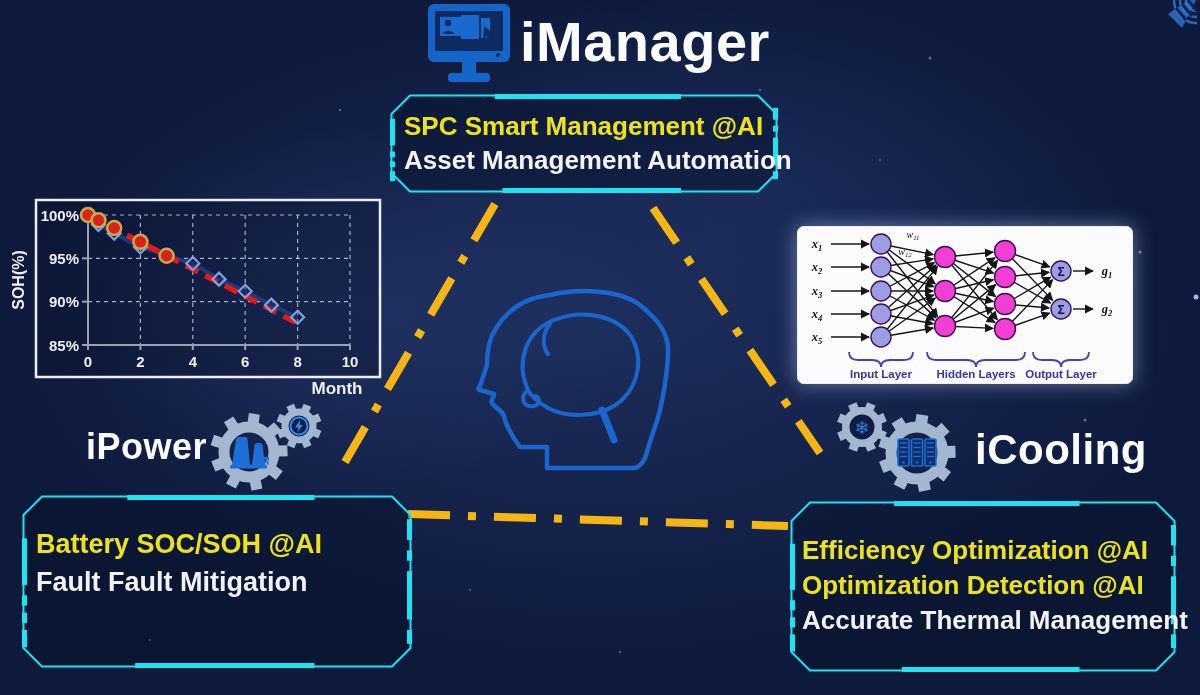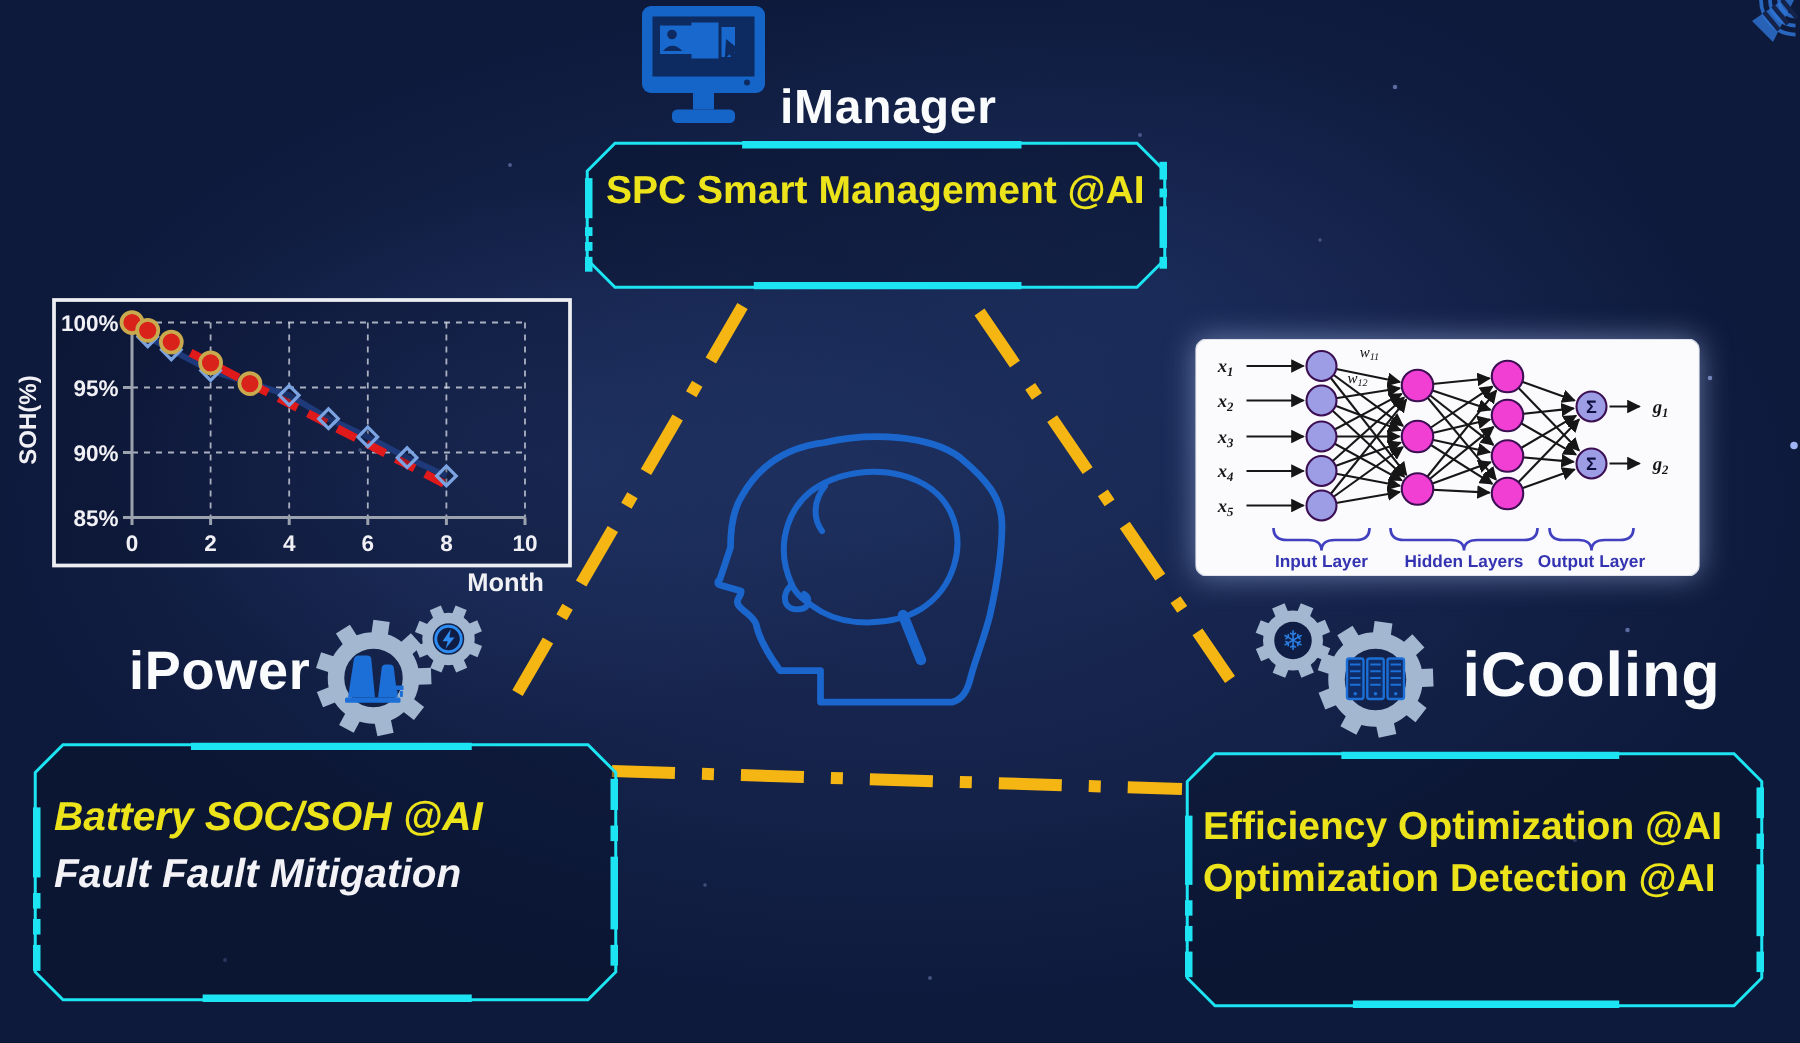--- a/index.html
+++ b/index.html
@@ -6,32 +6,32 @@
   .stage{
     position:relative;width:1200px;height:695px;overflow:hidden;
     font-family:"Liberation Sans",sans-serif;
     background:
       radial-gradient(420px 260px at 30% 44%, rgba(62,92,165,.20), transparent 70%),
       radial-gradient(520px 320px at 63% 28%, rgba(52,82,155,.16), transparent 70%),
       radial-gradient(closest-side at 50% 48%, #1b2c58 0%, #15234b 55%, #0e1a3c 100%);
   }
   .abs{position:absolute;}
   .title{color:#fafbfd;font-weight:700;letter-spacing:.5px;}
-  .title-imanager{left:520px;top:9px;font-size:32px;margin-top:44px;}
+  .title-imanager{left:520px;top:9px;font-size:56px;}
   .title-ipower{left:86px;top:426px;font-size:36px;}
   .title-icooling{left:963px;top:426px;font-size:42px;margin-left:12px;}
   .tech-box{position:absolute;}
   .tech-box .frame{position:absolute;left:0;top:0;}
   .box-lines{position:relative;display:flex;flex-direction:column;}
   .ln{white-space:nowrap;}
   .ln-yellow{color:#ece31a;font-weight:700;}
   .ln-white{color:#f3f2f7;font-weight:600;}
   .box-imanager{left:390px;top:94px;width:388px;height:99px;}
   .box-imanager .box-lines{padding:15px 0 0 14px;font-size:26px;line-height:34px;}
-  .box-ipower{left:22px;top:495px;width:390px;height:191px;font-style:italic;}
+  .box-ipower{left:22px;top:495px;width:390px;height:191px;}
   .box-ipower .box-lines{padding:30px 0 0 14px;font-size:27px;line-height:38px;}
   .box-icooling{left:790px;top:501px;width:318px;height:171px;}
   .box-icooling .box-lines{padding:32px 0 0 12px;font-size:26px;line-height:35px;}
   .ai-label{left:543px;top:324px;width:84px;text-align:center;
     font-size:58px;font-weight:700;color:#f0e41c;}
   #nn-panel{filter:drop-shadow(0 0 10px rgba(185,208,255,.5));}
 </style>
 </head>
 <body>
 
@@ -89,20 +89,21 @@
         <rect x="0" y="57.419999999999995" width="5" height="5.940000000000005" fill="#1de4f2"></rect>
         <rect x="0" y="67.32000000000001" width="5" height="5.939999999999994" fill="#1de4f2"></rect>
         <rect x="0" y="77.22" width="5" height="9.899999999999999" fill="#1de4f2"></rect>
         <rect x="383" y="13.860000000000001" width="5" height="11.879999999999999" fill="#1de4f2"></rect>
         <rect x="383" y="31.68" width="5" height="5.9399999999999995" fill="#1de4f2"></rect>
         <rect x="383" y="43.56" width="5" height="27.72" fill="#1de4f2"></rect>
         <rect x="383" y="77.22" width="5" height="7.919999999999996" fill="#1de4f2"></rect>
       </svg>
     <div class="box-lines">
       <div class="ln ln-yellow">SPC Smart Management @AI</div>
+      <div class="ln ln-white">Asset Management Automation</div>
     </div>
   </div>
 
   <svg class="abs" id="soh-chart" style="left:8px;top:194px;" width="376" height="212">
       <rect x="28" y="6" width="344" height="177" fill="rgba(10,18,44,.30)" stroke="#eceef2" stroke-width="2.5"></rect>
       <line x1="132.4" y1="21" x2="132.4" y2="151" stroke="rgba(235,238,245,.7)" stroke-width="1.2" stroke-dasharray="4 4"></line>
       <line x1="184.8" y1="21" x2="184.8" y2="151" stroke="rgba(235,238,245,.7)" stroke-width="1.2" stroke-dasharray="4 4"></line>
       <line x1="237.2" y1="21" x2="237.2" y2="151" stroke="rgba(235,238,245,.7)" stroke-width="1.2" stroke-dasharray="4 4"></line>
       <line x1="289.6" y1="21" x2="289.6" y2="151" stroke="rgba(235,238,245,.7)" stroke-width="1.2" stroke-dasharray="4 4"></line>
       <line x1="342" y1="21" x2="342" y2="151" stroke="rgba(235,238,245,.7)" stroke-width="1.2" stroke-dasharray="4 4"></line>
@@ -368,16 +369,17 @@
         <rect x="0" y="116.28000000000002" width="5" height="10.259999999999991" fill="#1de4f2"></rect>
         <rect x="0" y="133.38" width="5" height="17.099999999999998" fill="#1de4f2"></rect>
         <rect x="381" y="23.94" width="5" height="20.52" fill="#1de4f2"></rect>
         <rect x="381" y="54.72" width="5" height="10.26" fill="#1de4f2"></rect>
         <rect x="381" y="75.24" width="5" height="47.879999999999995" fill="#1de4f2"></rect>
         <rect x="381" y="133.38" width="5" height="13.679999999999993" fill="#1de4f2"></rect>
       </svg>
     <div class="box-lines">
       <div class="ln ln-yellow">Efficiency Optimization @AI</div>
       <div class="ln ln-yellow">Optimization Detection @AI</div>
+      <div class="ln ln-white">Accurate Thermal Management</div>
     </div>
   </div>
 
 </div>
 
 </body></html>

